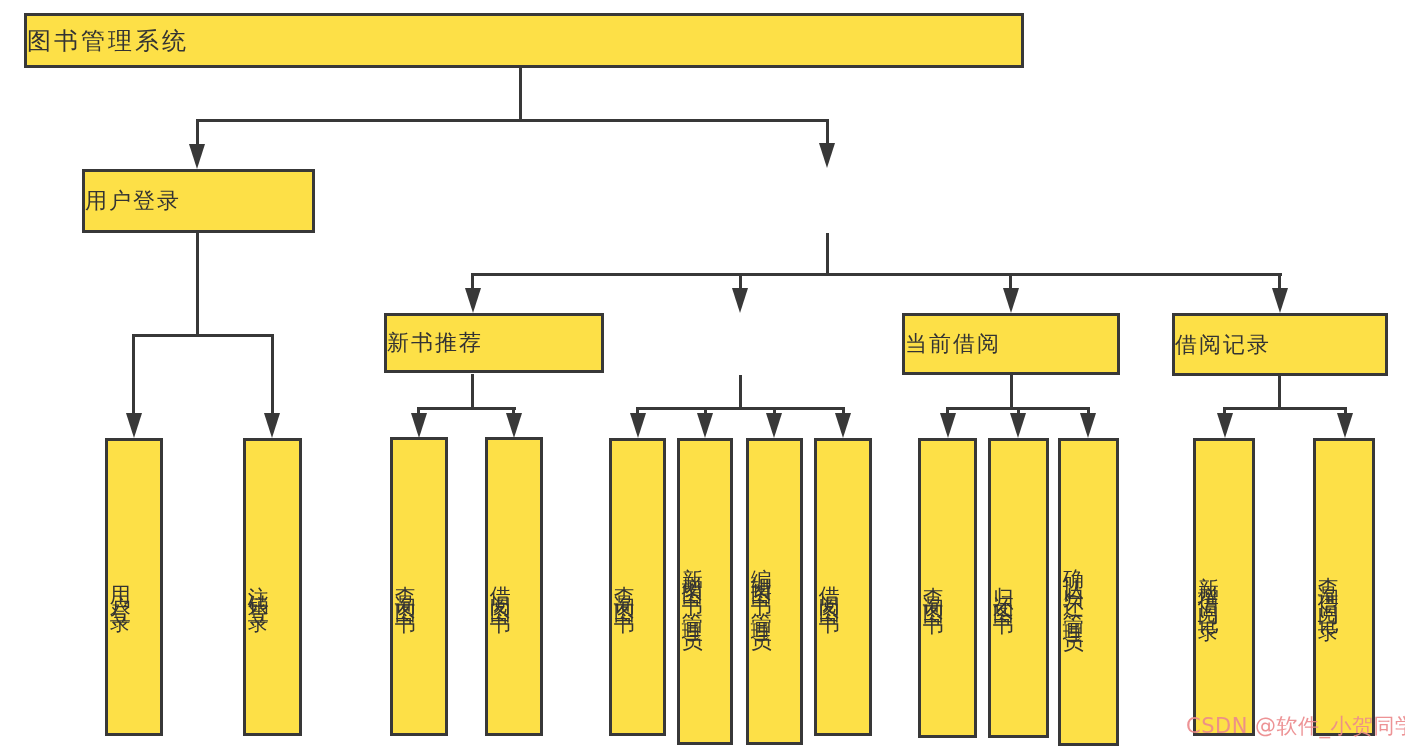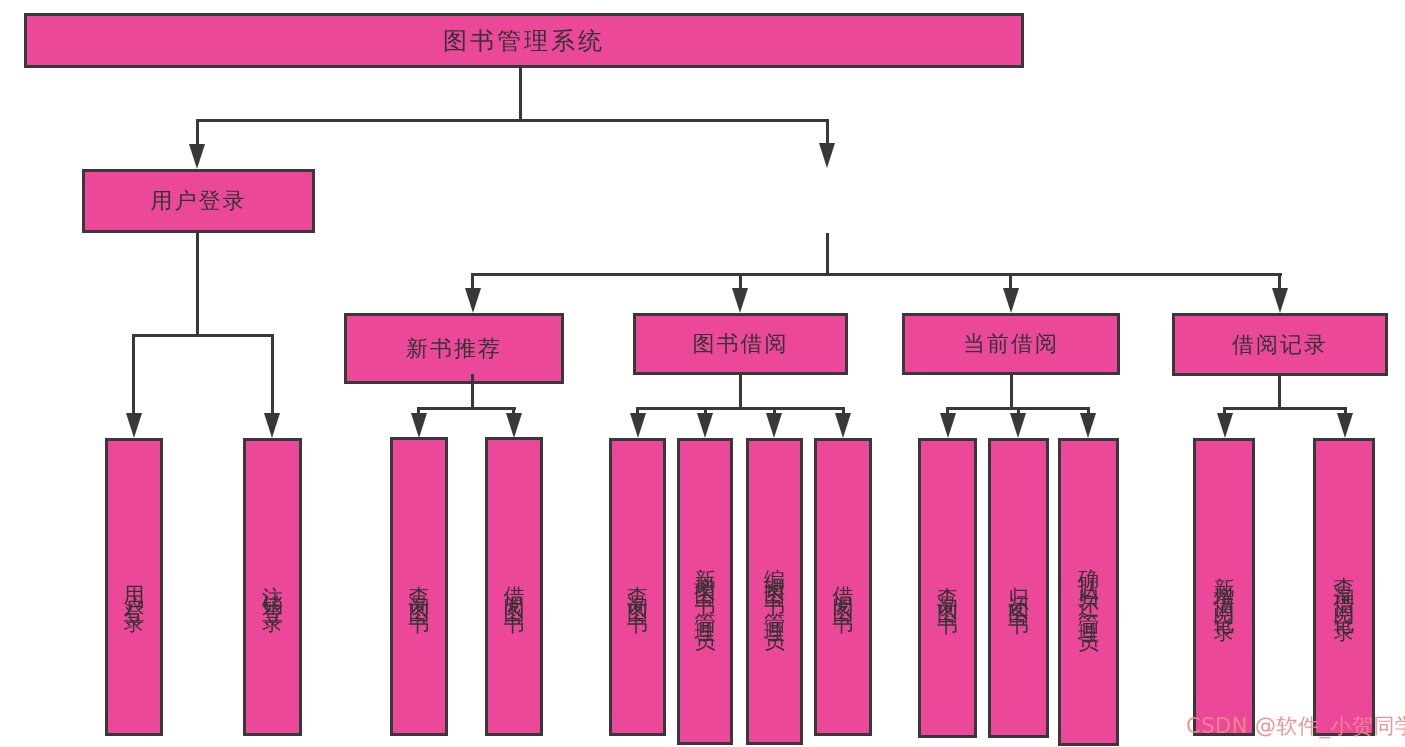--- a/index.html
+++ b/index.html
@@ -1,22 +1,22 @@
 <!DOCTYPE html>
 <html><head>
 <meta charset="utf-8">
 <style>
   html,body{margin:0;padding:0;background:#ffffff;}
   #stage{
     position:relative;width:1405px;height:747px;background:#ffffff;overflow:hidden;
     font-family:"DejaVu Sans","Liberation Sans",sans-serif;color:#333333;
   }
   .box{
-    position:absolute;box-sizing:border-box;border:3px solid #383838;background:#ec4899;
-    display:flex;align-items:center;justify-content:center;
+    position:absolute;box-sizing:border-box;border:3px solid #383838;background:#fde047;
+    display:flex;align-items:center;justify-content:flex-start;
   }
   .hbox{font-size:22px;letter-spacing:2px;white-space:nowrap;}
   .rootbox{font-size:24px;letter-spacing:3px;}
   .vtext{
     writing-mode:vertical-rl;text-orientation:mixed;
     font-size:21px;letter-spacing:9px;line-height:1.15;white-space:nowrap;
   }
   .vline{position:absolute;width:3px;background:#383838;}
   .hline{position:absolute;height:3px;background:#383838;}
   .tri{
@@ -60,25 +60,22 @@
   <div class="hline" style="left:471px;top:273px;width:811px"></div>
   <div class="vline" style="left:471px;top:273px;height:17px"></div>
   <div class="tri" style="left:465px;top:288px"></div>
   <div class="vline" style="left:739px;top:273px;height:17px"></div>
   <div class="tri" style="left:732px;top:288px"></div>
   <div class="vline" style="left:1009px;top:273px;height:17px"></div>
   <div class="tri" style="left:1003px;top:288px"></div>
   <div class="vline" style="left:1278px;top:273px;height:17px"></div>
   <div class="tri" style="left:1272px;top:288px"></div>
 
-  <div class="box hbox" style="left:344px;top:313px;width:220px;height:71px">
+  <div class="box hbox" style="left:384px;top:313px;width:220px;height:60px">
     <span>新书推荐</span>
-  </div>
-  <div class="box hbox" style="left:633px;top:313px;width:215px;height:62px">
-    <span>图书借阅</span>
   </div>
   <div class="box hbox" style="left:902px;top:313px;width:218px;height:62px">
     <span>当前借阅</span>
   </div>
   <div class="box hbox" style="left:1172px;top:313px;width:216px;height:63px">
     <span>借阅记录</span>
   </div>
 
   <div class="vline" style="left:471px;top:374px;height:36px"></div>
   <div class="hline" style="left:417px;top:407px;width:99px"></div>

